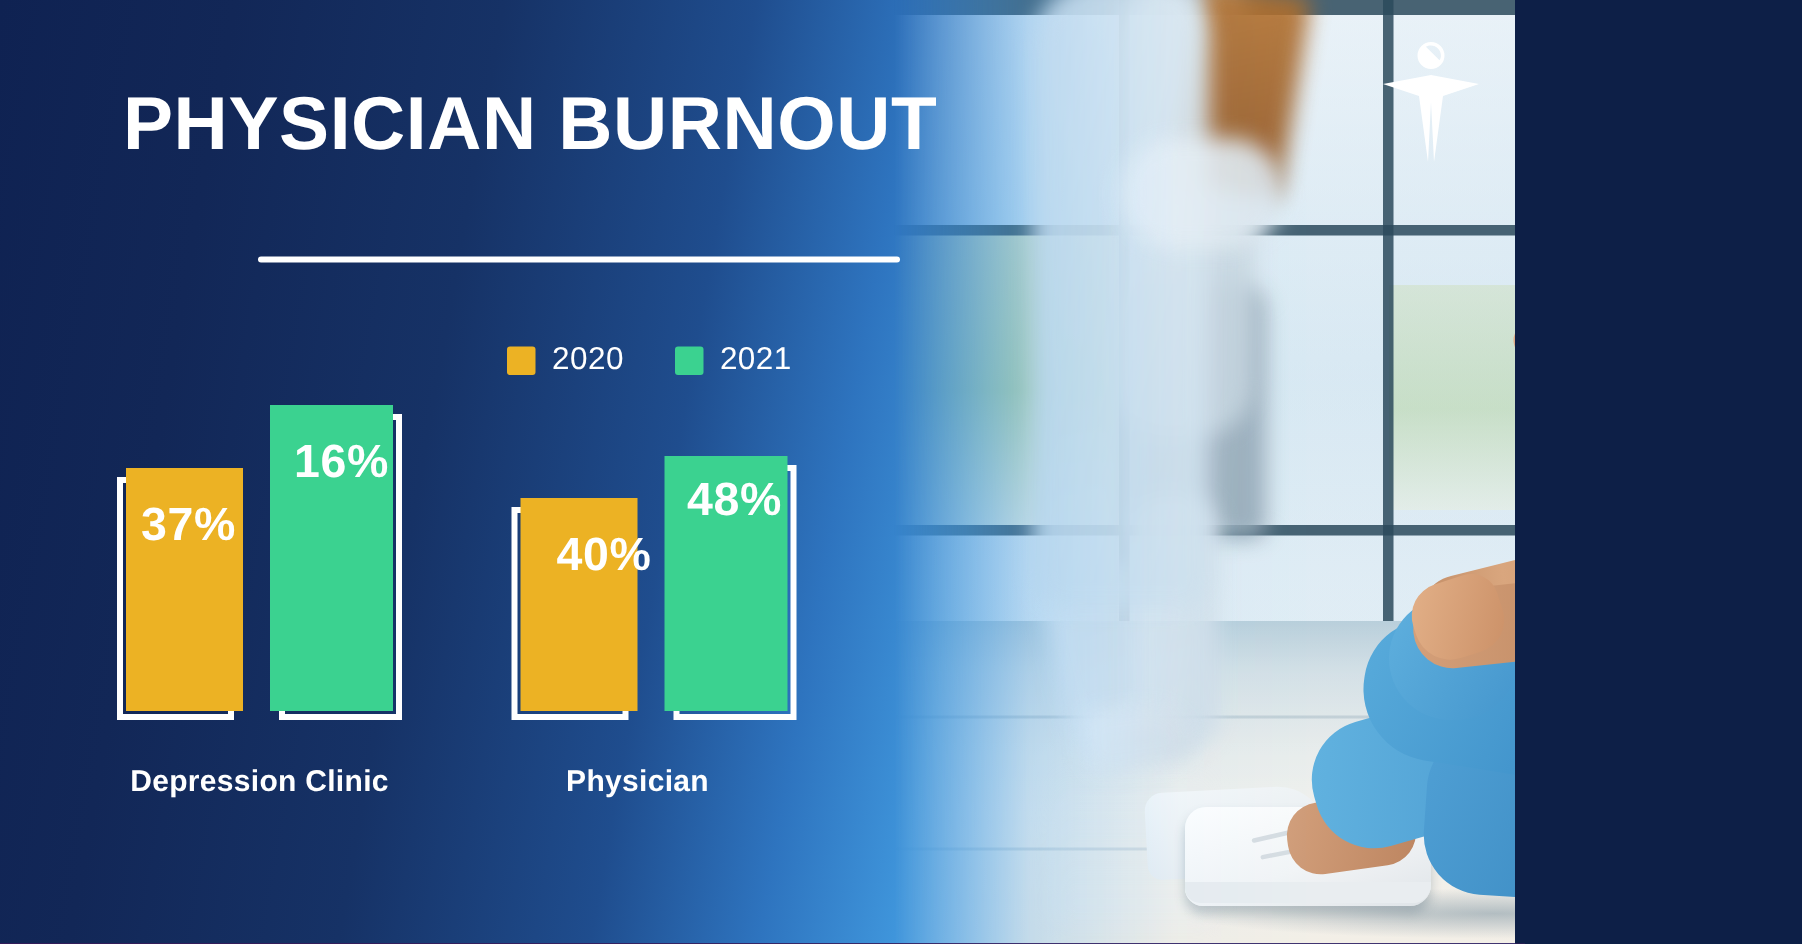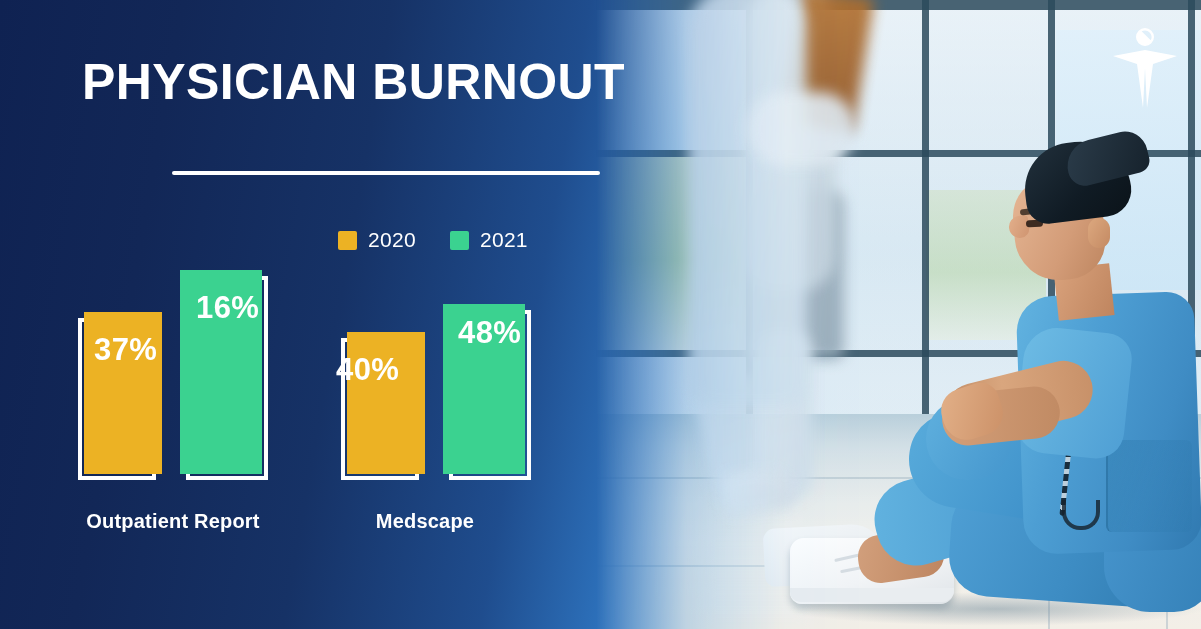--- a/index.html
+++ b/index.html
@@ -1,19 +1,19 @@
 <!DOCTYPE html>
 <html><head>
 <meta charset="utf-8">
 <style>
   html,body{margin:0;padding:0;background:#0d1f47;}
   body{font-family:"Liberation Sans",sans-serif;-webkit-font-smoothing:antialiased;}
 
   #canvas{
-    position:relative;width:1201px;height:629px;overflow:hidden;
+    position:relative;width:1010px;height:629px;overflow:hidden;
     background:#701a75;
   }
 
   
   .bg-gradient{
     position:absolute;inset:0;
     background:linear-gradient(100deg,
       #0f2252 0%, #122757 14%, #163266 30%, #1f4d8e 45%,
       #2e74bf 55%, #3f95db 63%, #4aa6ef 70%, #52aef4 78%, #55b2f7 100%);
   }
@@ -248,31 +248,31 @@
       <div class="bar-fill" style="left:84px;top:312px;width:78px;height:162px;background:#ecb224;"></div>
       <div class="bar-val" style="left:94px;top:332px;">37%</div>
     </div>
 
     <div class="bar-wrap">
       <div class="bar-frame" style="left:186px;top:276px;width:82px;height:204px;"></div>
       <div class="bar-fill" style="left:180px;top:270px;width:82px;height:204px;background:#3bd290;"></div>
       <div class="bar-val" style="left:196px;top:290px;">16%</div>
     </div>
 
-    <div class="grp-label" style="left:56px;top:510px;width:234px;">Outpatient Report</div>
+    <div class="grp-label" style="left:56px;top:510px;width:234px;">Depression Clinic</div>
 
     <div class="bar-wrap">
       <div class="bar-frame" style="left:341px;top:338px;width:78px;height:142px;"></div>
       <div class="bar-fill" style="left:347px;top:332px;width:78px;height:142px;background:#ecb224;"></div>
-      <div class="bar-val" style="left:336px;top:352px;">40%</div>
+      <div class="bar-val" style="left:371px;top:352px;">40%</div>
     </div>
 
     <div class="bar-wrap">
       <div class="bar-frame" style="left:449px;top:310px;width:82px;height:170px;"></div>
       <div class="bar-fill" style="left:443px;top:304px;width:82px;height:170px;background:#3bd290;"></div>
       <div class="bar-val" style="left:458px;top:315px;text-align:right;">48%</div>
     </div>
 
-    <div class="grp-label" style="left:325px;top:510px;width:200px;">Medscape</div>
+    <div class="grp-label" style="left:325px;top:510px;width:200px;">Physician</div>
   </div>
 
 
 </div>
 
 </body></html>

